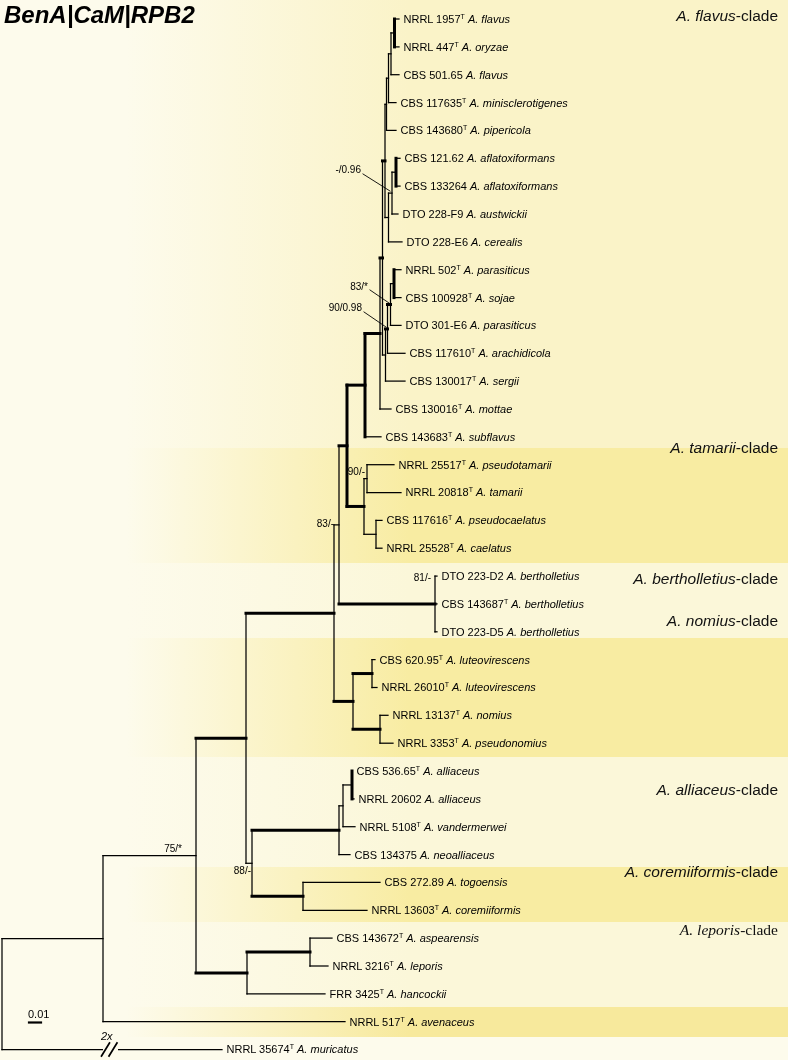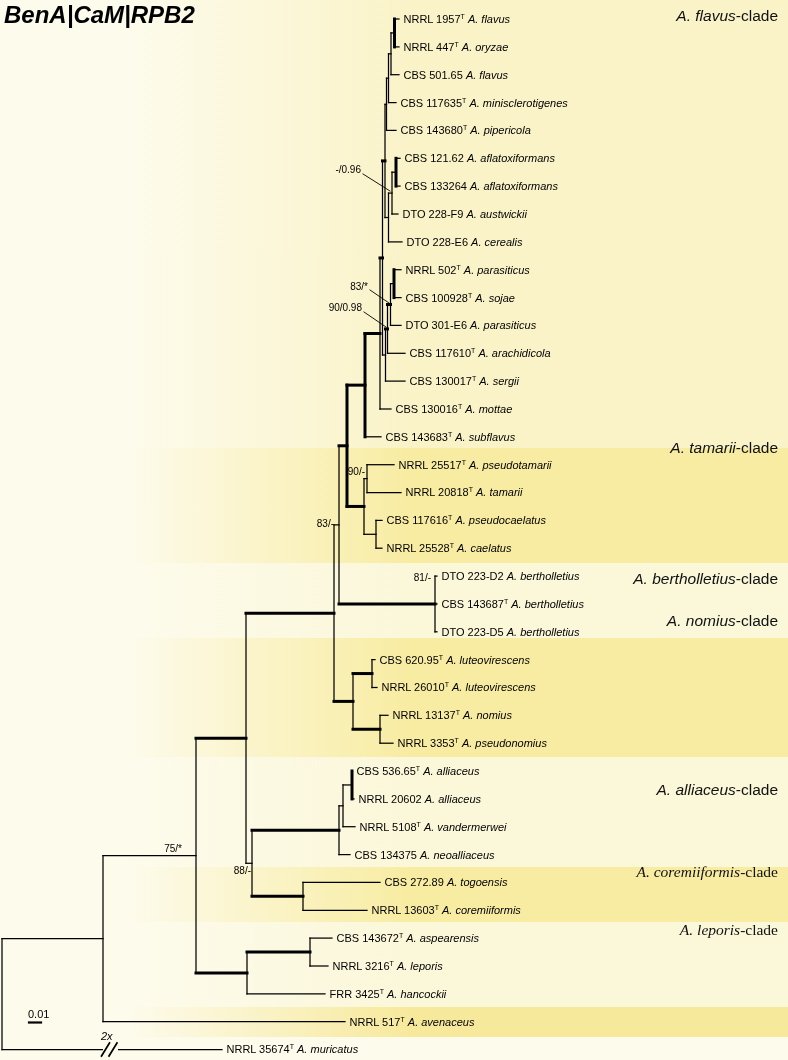--- a/index.html
+++ b/index.html
@@ -204,17 +204,17 @@
       <text x="251" y="874" font-size="10" text-anchor="end">88/-</text>
       <text x="28" y="1018" font-size="11">0.01</text>
       <line x1="29" y1="1022.5" x2="41" y2="1022.5" stroke="#000" stroke-width="2.2" stroke-linecap="square"></line>
     </svg>
   <div id="clade-labels">
       <div class="clade-label" style="top: 7px;"><span class="sp">A. flavus</span><span>-clade</span></div>
       <div class="clade-label" style="top: 439px;"><span class="sp">A. tamarii</span><span>-clade</span></div>
       <div class="clade-label" style="top: 570px;"><span class="sp">A. bertholletius</span><span>-clade</span></div>
       <div class="clade-label" style="top: 612px;"><span class="sp">A. nomius</span><span>-clade</span></div>
       <div class="clade-label" style="top: 761px; margin-top: 20px;"><span class="sp">A. alliaceus</span><span>-clade</span></div>
-      <div class="clade-label" style="top: 863px; font-family: Liberation Serif, serif;"><span class="sp">A. coremiiformis</span><span>-clade</span></div>
+      <div class="clade-label" style="top: 863px;"><span class="sp">A. coremiiformis</span><span>-clade</span></div>
       <div class="clade-label" style="top: 921px; font-family: Liberation Serif, serif;"><span class="sp">A. leporis</span><span>-clade</span></div>
       <div class="clade-label" style="top: 1068px;"><span class="sp">A. avenaceus</span><span>-clade</span></div>
     </div>
 </div>
 
 </body></html>

